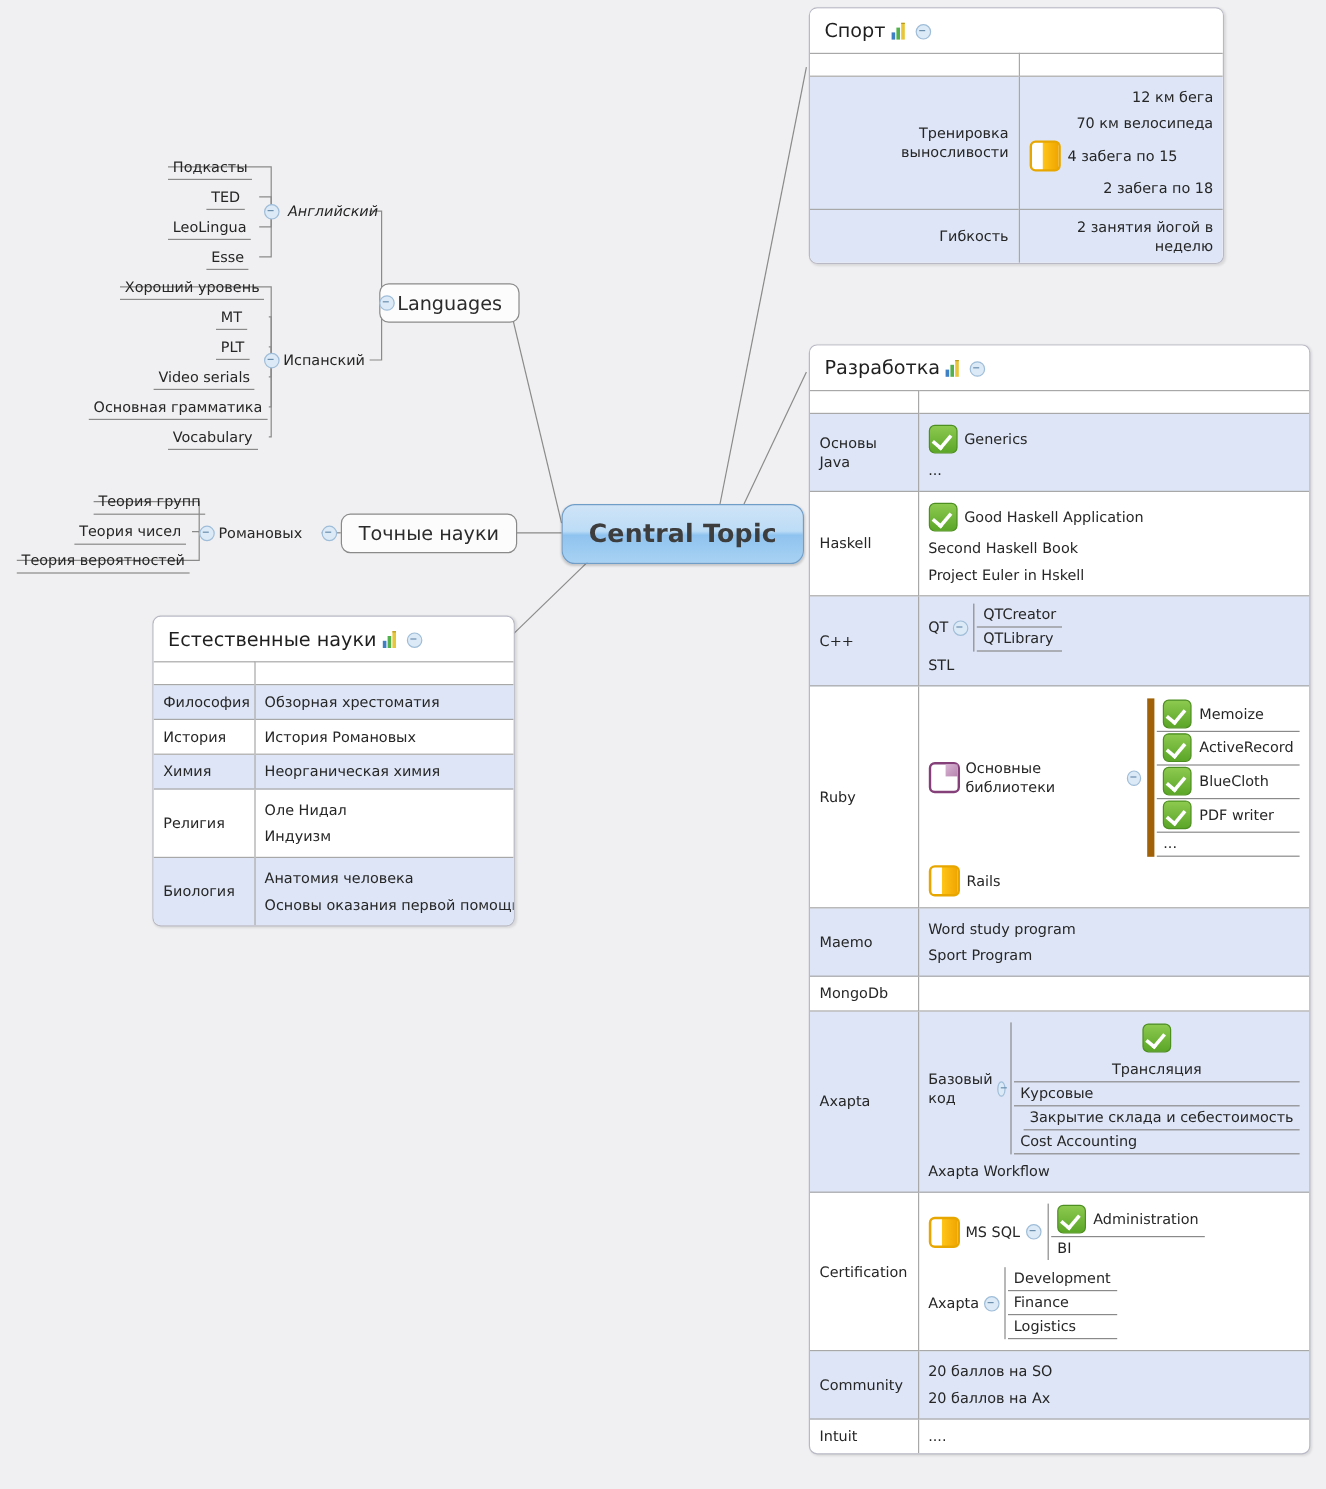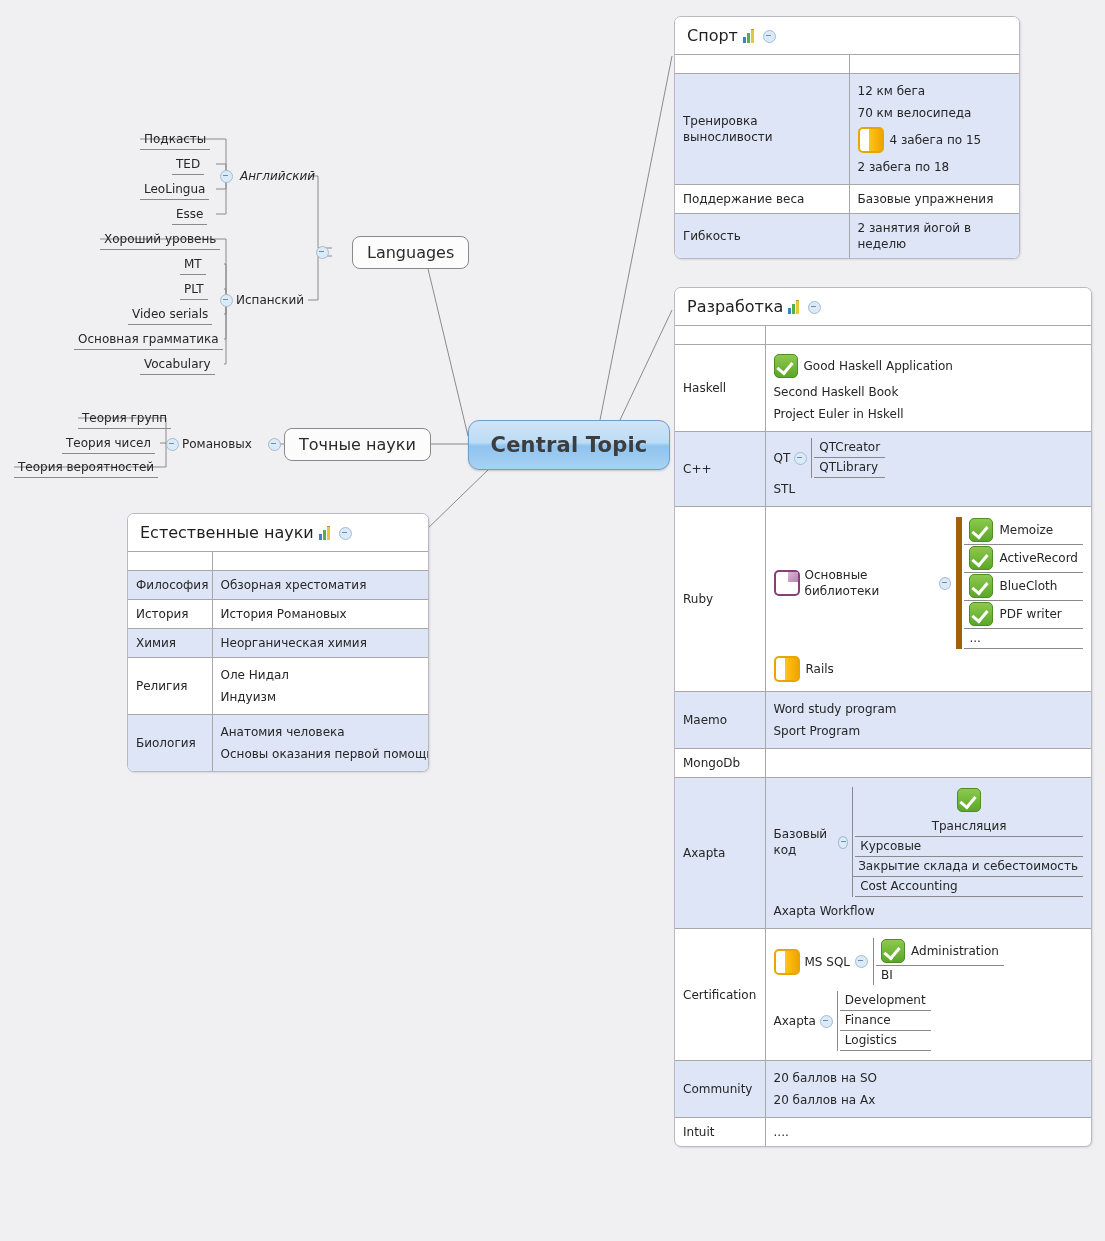--- a/index.html
+++ b/index.html
@@ -120,21 +120,21 @@
     <path d="M166 444 L166 418 L78 418"></path>
     <path d="M166 444 L166 443 L160 443"></path>
     <path d="M166 444 L166 467 L14 467"></path>
   </g>
 </svg>
 
 <div class="central">
   <span>Central Topic</span>
 </div>
 
-<div class="topicbox" style="left:352px;top:236px;">
+<div class="topicbox" style="left:316px;top:236px;">
   <span>Languages</span>
 </div>
 <span class="circ abs" style="left:316px;top:246px;"></span>
 
 <span class="midlabel" style="left:240px;top:169px;font-style:italic;">Английский</span>
 <span class="circ abs" style="left:220px;top:170px;"></span>
 <span class="leaf ul" style="left:140px;top:131px;">Подкасты</span>
 <span class="leaf ul" style="left:172px;top:156px;">TED</span>
 <span class="leaf ul" style="left:140px;top:181px;">LeoLingua</span>
 <span class="leaf ul" style="left:172px;top:206px;">Esse</span>
@@ -151,21 +151,21 @@
 <div class="topicbox" style="left:284px;top:428px;">
   <span>Точные науки</span>
 </div>
 <span class="circ abs" style="left:268px;top:438px;"></span>
 <span class="midlabel" style="left:182px;top:437px;">Романовых</span>
 <span class="circ abs" style="left:166px;top:438px;"></span>
 <span class="leaf ul" style="left:78px;top:410px;">Теория групп</span>
 <span class="leaf ul" style="left:62px;top:435px;">Теория чисел</span>
 <span class="leaf ul" style="left:14px;top:459px;">Теория вероятностей</span>
 
-<div class="card" style="left:674px;top:16px;width:344px;">
+<div class="card" style="left:674px;top:6px;width:344px;text-align:right;">
   <div class="card-title">
     <span>Спорт</span>
     <span class="ic ic-chart">
         <i></i>
         <i></i>
         <i></i>
       </span>
     <span class="circ"></span>
   </div>
   <table class="tbl">
@@ -183,24 +183,20 @@
       <td>
         <div class="cell-line">12 км бега</div>
         <div class="cell-line">70 км велосипеда</div>
         <div class="cell-line row-icon">
           <span class="ic ic-half"></span>
           <span>4 забега по 15</span>
         </div>
         <div class="cell-line">2 забега по 18</div>
       </td>
     </tr>
-    <tr>
-      <td>Поддержание веса</td>
-      <td>Базовые упражнения</td>
-    </tr>
     <tr class="alt">
       <td>Гибкость</td>
       <td>2 занятия йогой в неделю</td>
     </tr>
   </tbody>
     </table>
 </div>
 
 <div class="card" style="left:127px;top:513px;width:300px;">
   <div class="card-title">
@@ -266,20 +262,30 @@
     <colgroup>
         <col style="width:90px">
         <col>
       </colgroup>
     <tbody>
         <tr class="spacer">
           <td></td>
           <td></td>
         </tr>
 
+    <tr class="alt">
+      <td>Основы Java</td>
+      <td>
+        <div class="cell-line row-icon">
+          <span class="ic ic-check"></span>
+          <span>Generics</span>
+        </div>
+        <div class="cell-line">...</div>
+      </td>
+    </tr>
 
     <tr>
       <td>Haskell</td>
       <td>
         <div class="cell-line row-icon">
           <span class="ic ic-check"></span>
           <span>Good Haskell Application</span>
         </div>
         <div class="cell-line">Second Haskell Book</div>
         <div class="cell-line">Project Euler in Hskell</div>
@@ -353,21 +359,21 @@
       <td>
         <div style="display:flex;align-items:center;gap:4px;padding:3px 0;">
           <span>Базовый код</span>
           <span class="circ"></span>
           <span style="display:inline-block;border-left:1px solid #8a8a8a;">
             <span class="sub-leaf u row-icon" style="margin-left:2px;flex-direction:column;">
               <span class="ic ic-check"></span>
               <span>Трансляция</span>
             </span>
             <span class="sub-leaf u" style="display:block;margin-left:2px;">Курсовые</span>
-            <span class="sub-leaf u" style="display:block;margin-left:0;">Закрытие склада и себестоимость</span>
+            <span class="sub-leaf u" style="display:block;margin-left:10px;">Закрытие склада и себестоимость</span>
             <span class="sub-leaf u" style="display:block;margin-left:2px;">Cost Accounting</span>
           </span>
         </div>
         <div class="cell-line">Axapta Workflow</div>
       </td>
     </tr>
 
     <tr>
       <td>Certification</td>
       <td>

